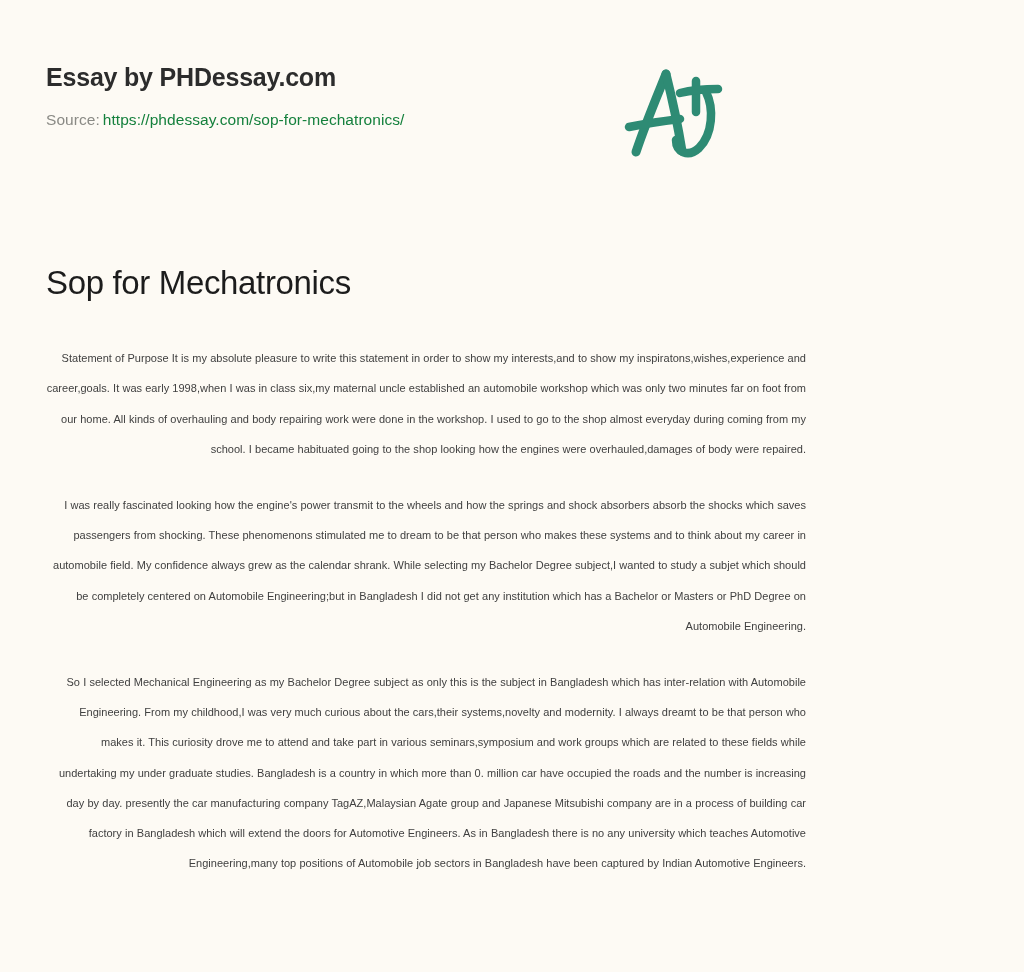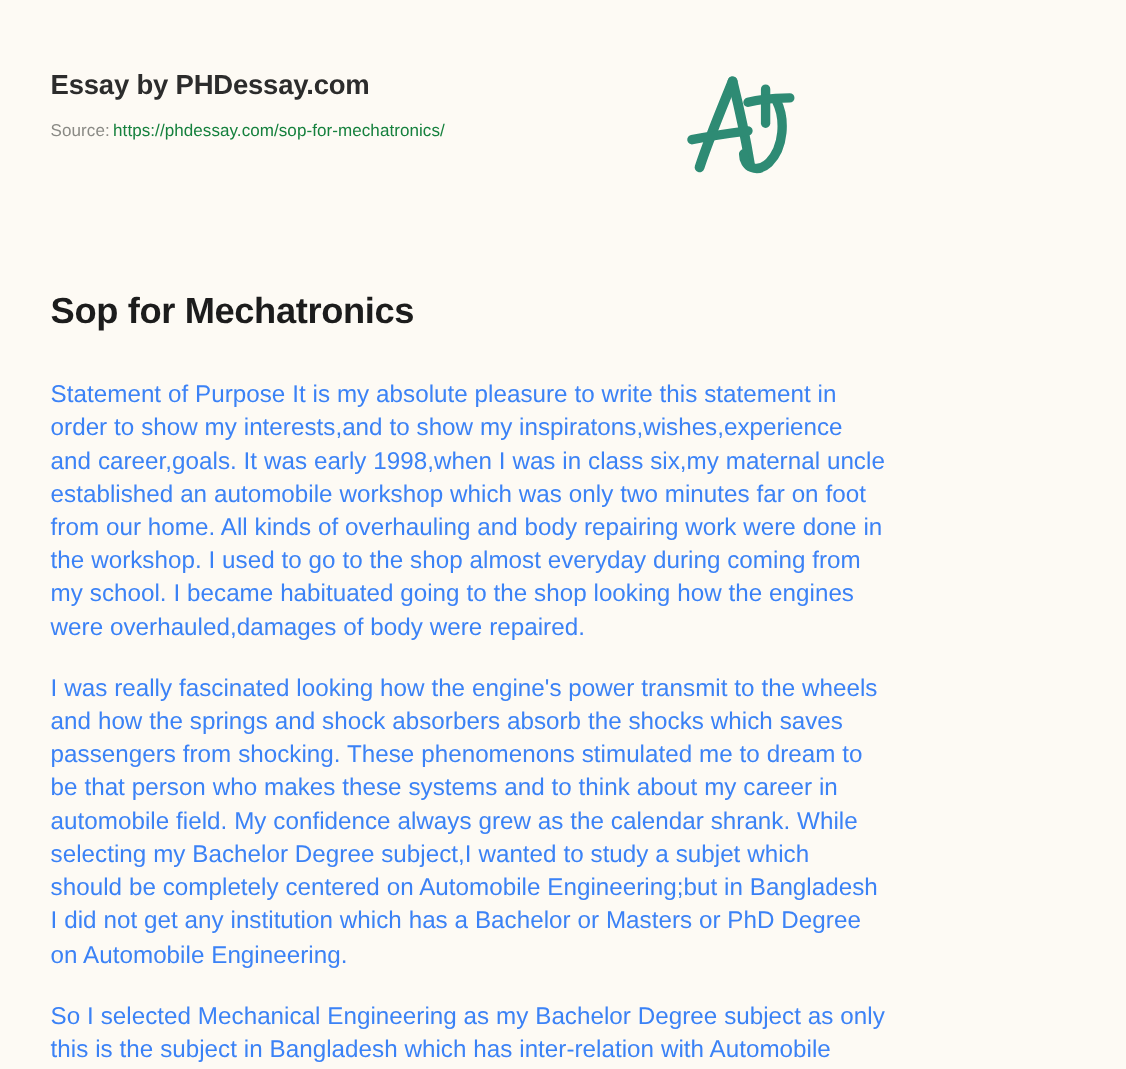--- a/index.html
+++ b/index.html
@@ -70,39 +70,39 @@
     display: block;
     width: 130px;
     height: 110px;
   }
 
   
   .doc-title {
     margin: 0;
     padding-top: 82px;
     font-size: 33px;
-    font-weight: 700;
+    font-weight: 400;
     color: #1C1C1C;
     letter-spacing: -0.35px;
     line-height: 1.25;
   }
 
   
   .article {
     padding-top: 40px;
     max-width: 842px;
   }
 
   .article p {
     margin: 0 0 26px 0;
-    font-size: 22px;
+    font-size: 11px;
     line-height: 30.2px;
-    color: #3b82f6;
+    color: #404040;
     letter-spacing: 0.02px;
-    text-align: left;
+    text-align: right;
     word-spacing: 0.1px;
   }
   .article p:last-child {
     margin-bottom: 0;
   }
 </style>
 </head>
 <body>
 
 <div class="page">

